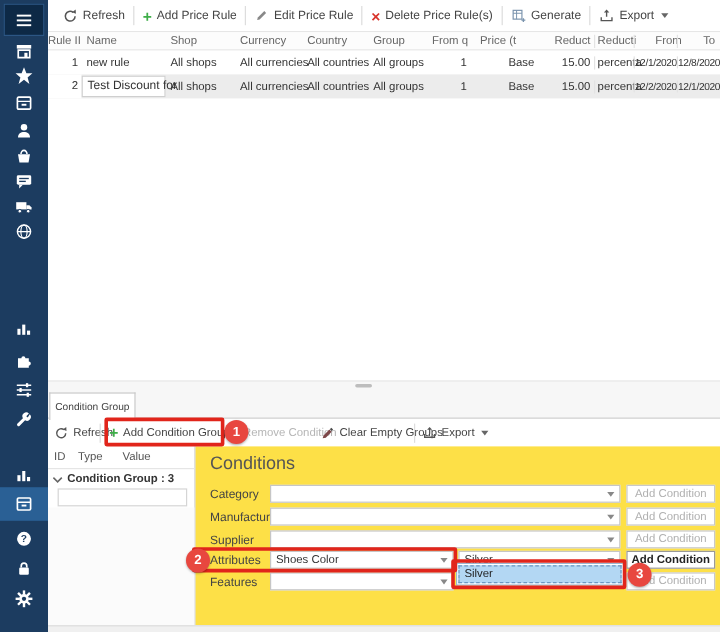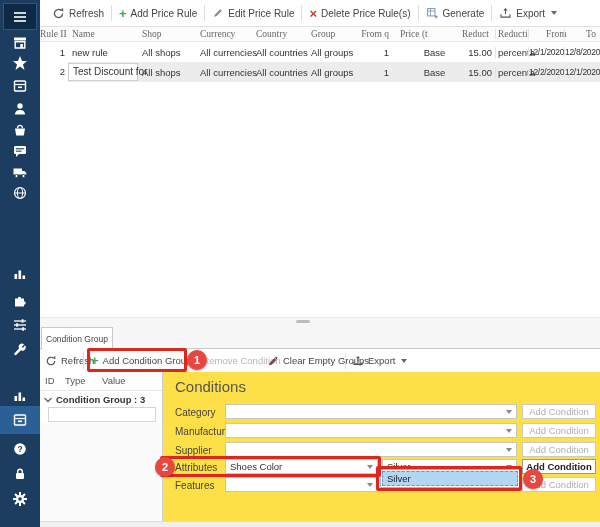--- a/index.html
+++ b/index.html
@@ -24,21 +24,21 @@
     border-bottom:1px solid #e0e0e0; padding-left:5px; font-size:10px; background:#fff; }
   .tbtn { display:inline-flex; align-items:center; gap:4px; padding:0 7px; height:24px; cursor:pointer; white-space:nowrap; }
   .sep { width:1px; height:16px; background:#ddd; }
   .plus { color:#3fae49; font-size:13px; font-weight:bold; line-height:1; }
   .xmark { color:#d9342b; font-size:13px; font-weight:bold; line-height:1; }
   .caret-down { width:0; height:0; border-left:3.5px solid transparent; border-right:3.5px solid transparent; border-top:4px solid #666; margin-left:2px; }
 
   
   .rules-table { position:absolute; left:0; top:27px; width:560px; height:269px; background:#fff; font-size:9.5px; }
   .trow { display:grid; grid-template-columns:28px 70px 58px 56px 55px 53px 32px 68px 35px 33px 36px 36px; align-items:center; }
-  .thead { height:15px; color:#666; border-bottom:1px solid #e8e8e8; background:#fcfcfc;font-family:Liberation Serif, serif; }
+  .thead { height:15px; color:#666; border-bottom:1px solid #e8e8e8; background:#fcfcfc; }
   .tbody-row { height:20px; color:#333; cursor:pointer; }
   .tbody-row.selected { background:#ececec; }
   .cell { padding-left:4px; white-space:nowrap; overflow:visible; }
   .c-right { text-align:right; padding-right:3px; padding-left:0; }
   .c-center { text-align:center; padding-left:17px; }
   .c-date { text-align:center; padding-left:0; font-size:8.5px; letter-spacing:-0.3px; }
   .b-left { border-left:1px solid #e3e3e3; }
   .name-edit { background:#fff; border:1px solid #cfcfcf; height:18px; line-height:16px; font-size:10px; }
   .ruleid-white { background:#fff; height:20px; line-height:20px; }
 

